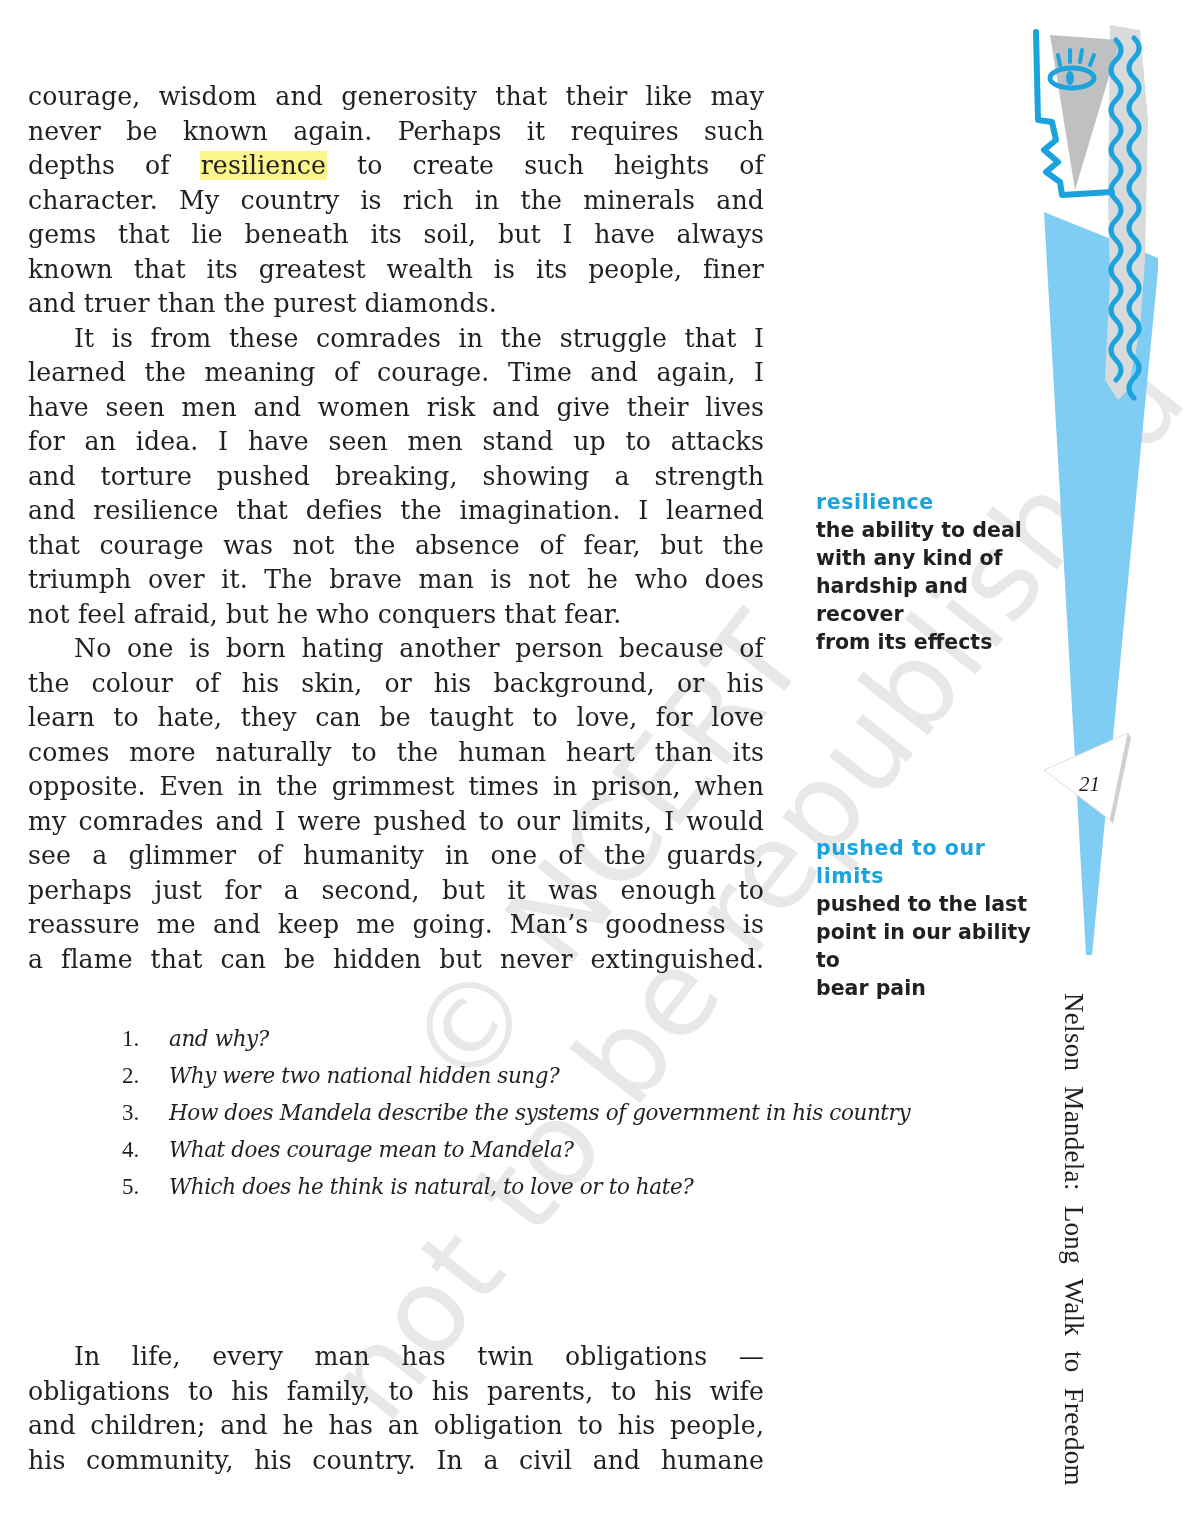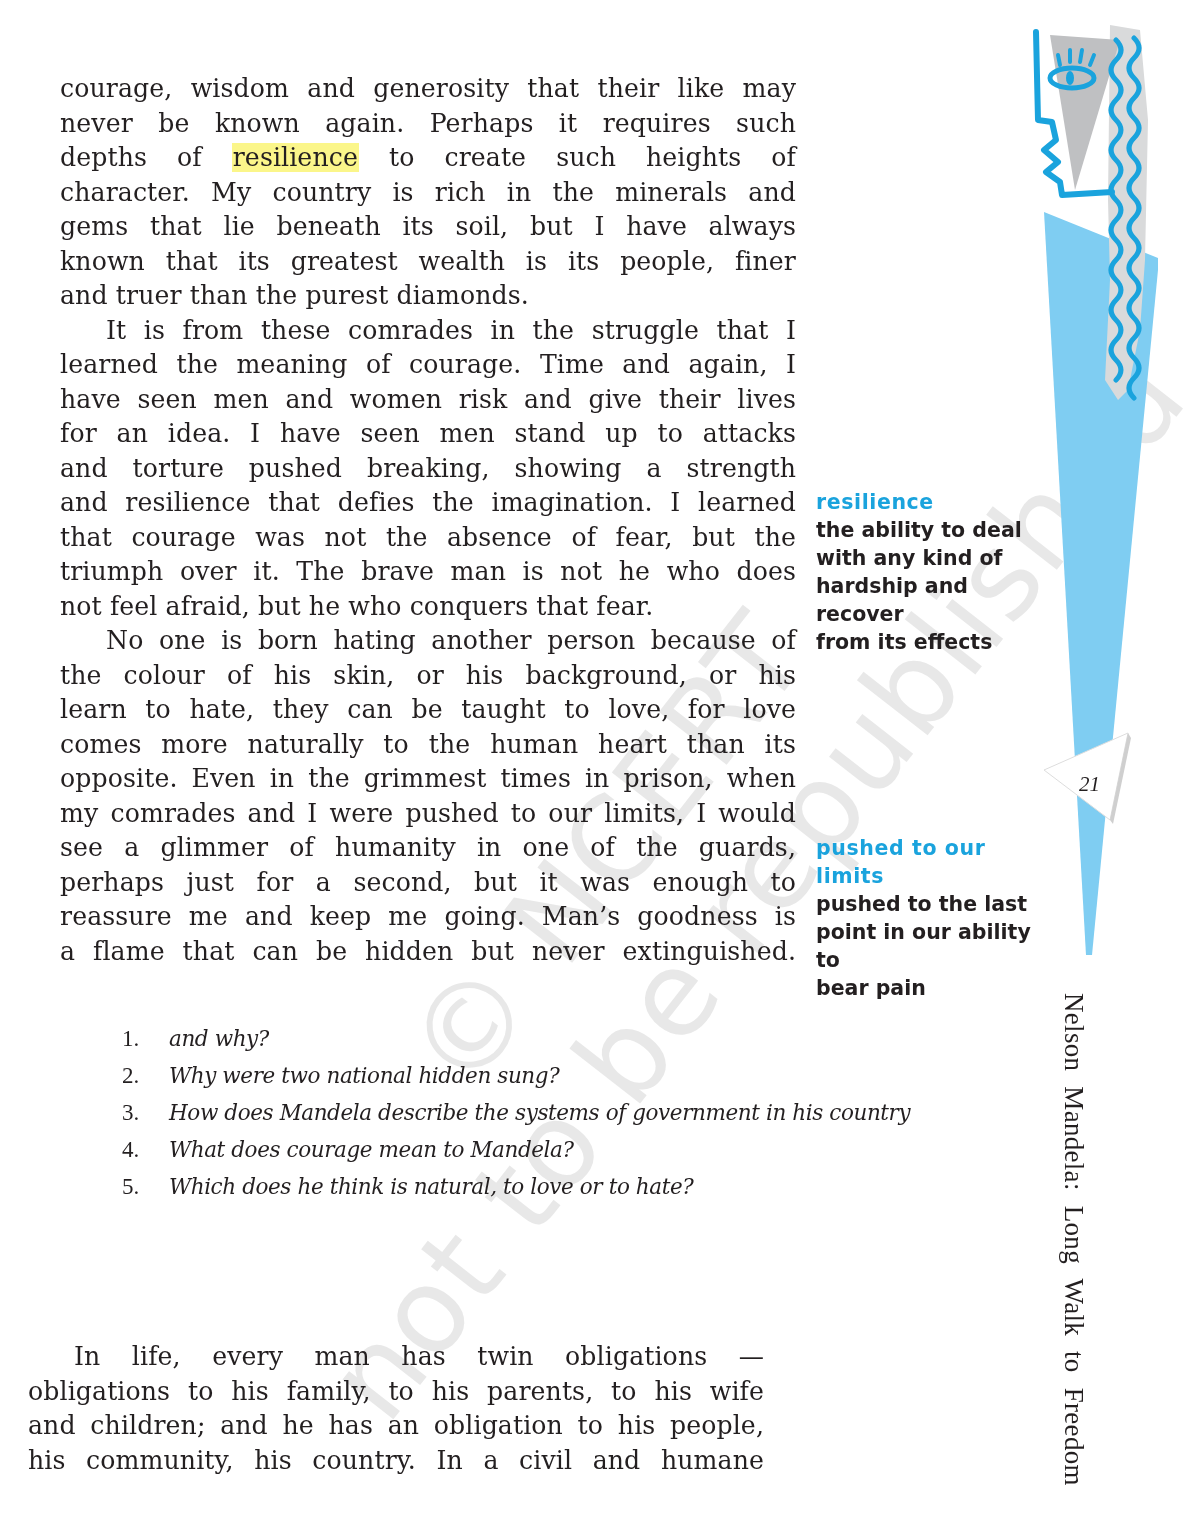--- a/index.html
+++ b/index.html
@@ -37,21 +37,21 @@
       text-align-last: justify;
       white-space: nowrap;
       height: 34.5px;
     }
     .body-text .line.last {
       text-align-last: left;
     }
     .body-text .line.indent {
       padding-left: 46px;
     }
-    .block-1 { top: 72px; margin-left: 32px; }
+    .block-1 { top: 80px; }
     .block-2 { top: 1340px; }
 
     .hl {
       background: #fbf68a;
       padding: 0 1px;
     }
 
     
     .gloss {
       position: absolute;

